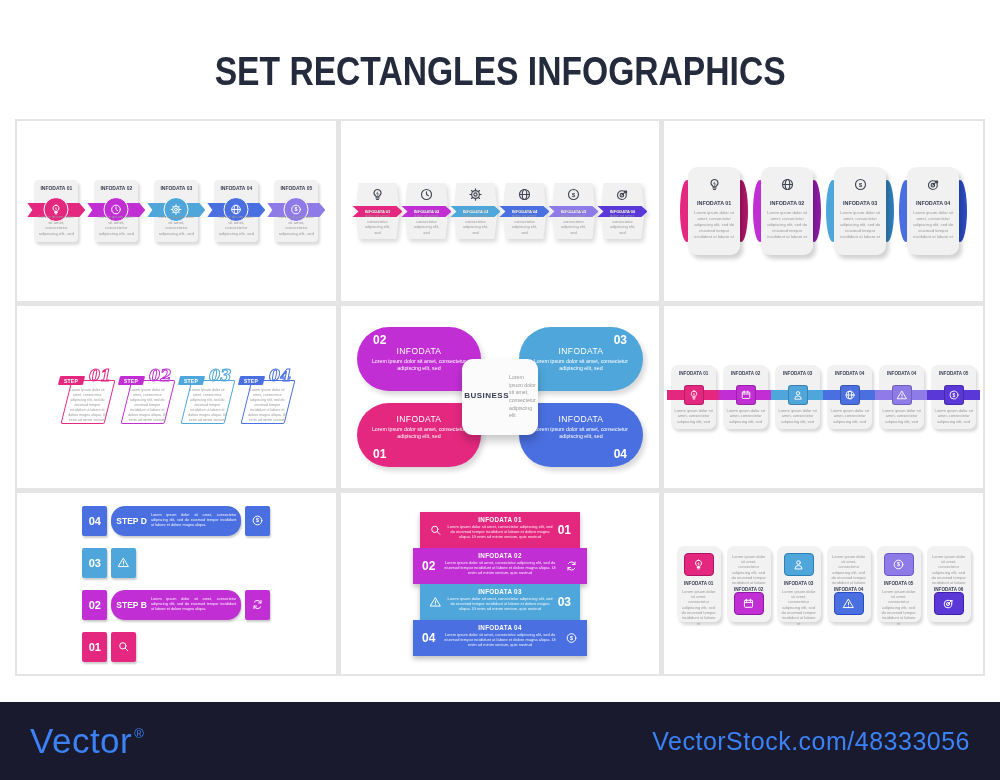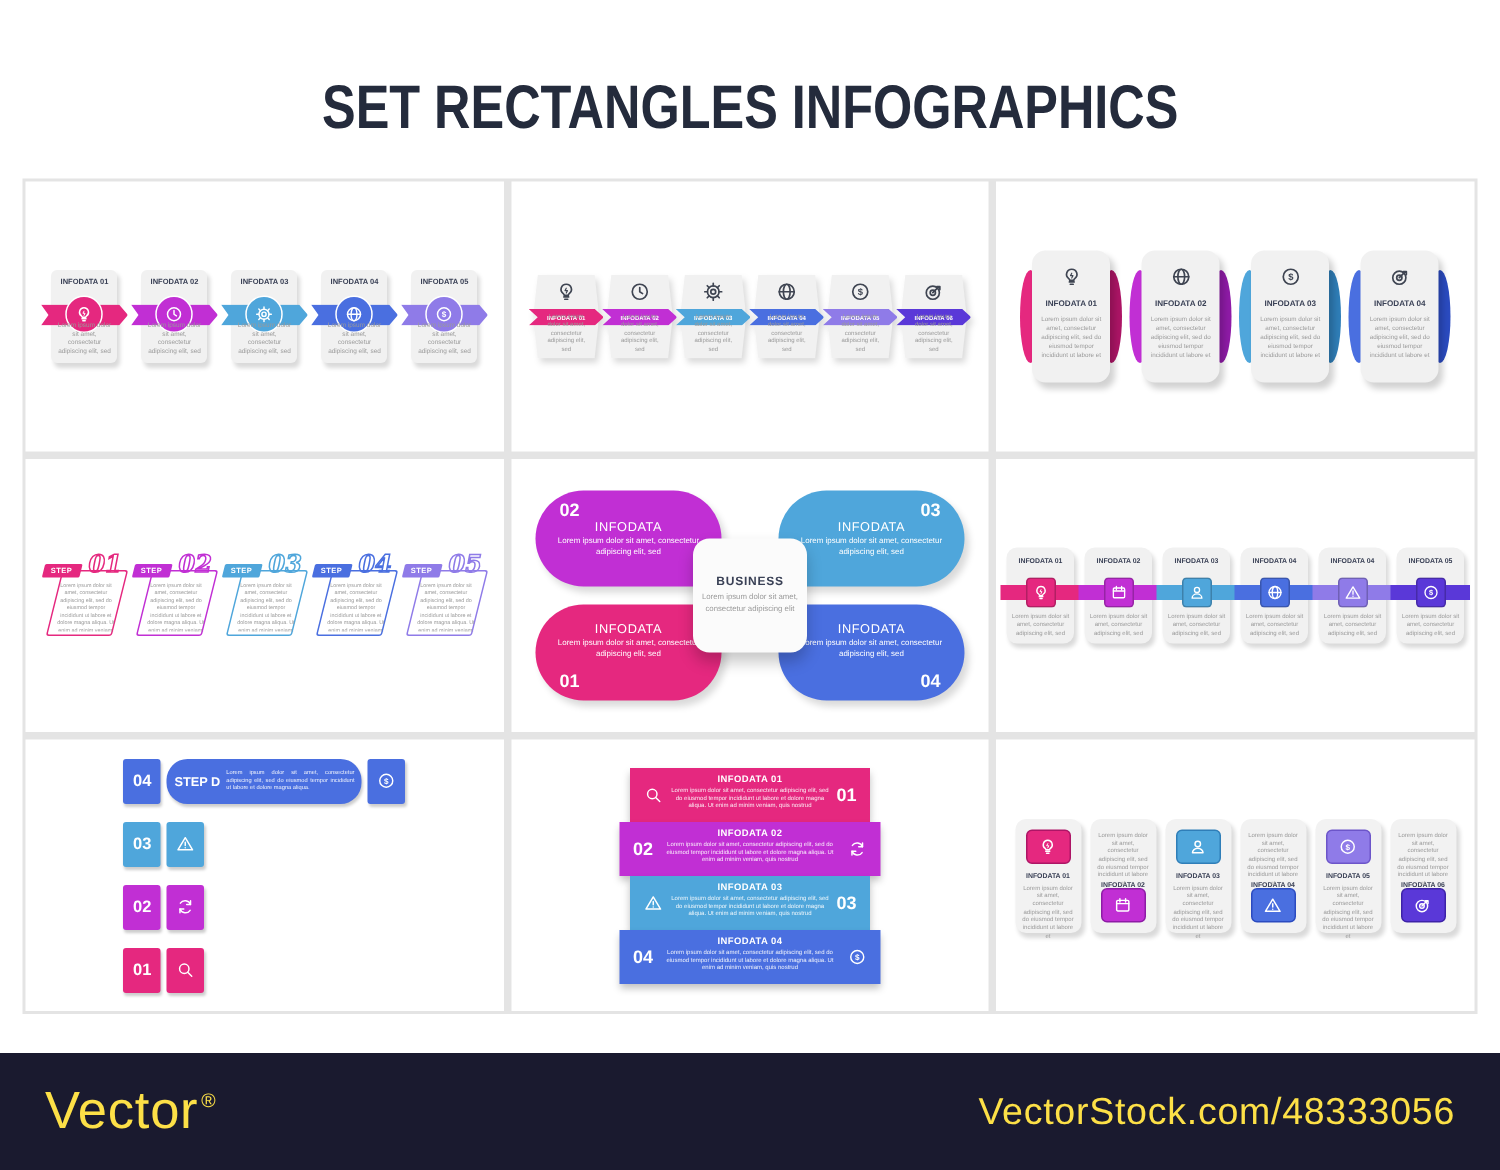--- a/index.html
+++ b/index.html
@@ -56,21 +56,21 @@
   .pos-bl{left:0;bottom:0;border-radius:40px 2px 40px 40px}
   .pos-br{right:0;bottom:0;border-radius:2px 40px 40px 40px}
   .p5-petal .num{position:absolute;font-size:12px;font-weight:bold}
   .pos-tl .num{top:6px;left:16px}.pos-tr .num{top:6px;right:16px}
   .pos-bl .num{bottom:6px;left:16px}.pos-br .num{bottom:6px;right:16px}
   .p5-content{position:absolute;left:0;right:0;text-align:center;padding:0 14px}
   .pos-tl .p5-content,.pos-tr .p5-content{top:19px}
   .pos-bl .p5-content,.pos-br .p5-content{top:11px}
   .p5-content .ttl{font-size:8.5px;font-weight:normal;letter-spacing:.4px}
   .p5-content .txt{font-size:5.3px;line-height:1.4;margin-top:2px}
-  .p5-center{position:absolute;left:50%;top:50%;transform:translate(-50%,-50%);width:76px;height:76px;background:#fbfbfb;border-radius:11px;box-shadow:0 6px 10px rgba(0,0,0,.22);display:flex;flex-direction:column;align-items:center;justify-content:center;text-align:center;padding:5px}
+  .p5-center{position:absolute;left:50%;top:50%;transform:translate(-50%,-50%);width:76px;height:76px;background:#fbfbfb;border-radius:11px;box-shadow:0 6px 10px rgba(0,0,0,.22);display:flex;flex-direction:row;align-items:center;justify-content:center;padding:5px}
   .p5-center .ttl{font-size:8px;font-weight:bold;color:#3a4156;letter-spacing:.5px;margin-bottom:3px}
   .p5-center .txt{font-size:5.2px;color:#9a9a9a;line-height:1.45}
 
   
   .p6-row{display:flex;gap:7px}
   .p6-item{position:relative;width:45px;height:64px}
   .p6-card{position:absolute;inset:0;background:#f1f1f1;border-radius:7px;box-shadow:2px 3px 3px rgba(0,0,0,.15)}
   .p6-title{position:absolute;top:6px;left:0;right:0;text-align:center;font-size:4.6px;font-weight:bold;color:#3a4156}
   .p6-band{position:absolute;top:25px;left:-4px;right:-4px;height:10px}
   .p6-sq{position:absolute;top:20px;left:50%;transform:translateX(-50%);width:20px;height:20px;border-radius:3px;border:1px solid rgba(0,0,0,.22);color:#fff;display:flex;align-items:center;justify-content:center}
@@ -101,21 +101,21 @@
   .p9-item{position:relative;width:44px;height:76px}
   .p9-card{position:absolute;inset:0;background:#f2f2f2;border-radius:7px;box-shadow:2px 3px 3px rgba(0,0,0,.15)}
   .p9-iconbox{position:absolute;left:50%;transform:translateX(-50%);width:30px;height:23px;border-radius:4px;border:1.5px solid;color:#fff;display:flex;align-items:center;justify-content:center}
   .icon-top .p9-iconbox{top:7px}.icon-bottom .p9-iconbox{bottom:7px}
   .p9-title{position:absolute;left:0;right:0;text-align:center;font-size:4.6px;font-weight:bold;color:#3a4156}
   .icon-top .p9-title{top:35px}.icon-bottom .p9-title{top:41px}
   .p9-text{position:absolute;left:4px;right:4px;font-size:4px;line-height:1.35;text-align:center}
   .icon-top .p9-text{top:43px}.icon-bottom .p9-text{top:8px}
 
   
-  .footer{position:absolute;left:0;top:702px;width:1000px;height:78px;background:#1a1a2f;display:flex;align-items:center;justify-content:space-between;padding:0 30px;color:#fde047}
+  .footer{position:absolute;left:0;top:702px;width:1000px;height:78px;background:#1a1a2f;display:flex;align-items:center;justify-content:space-between;padding:0 30px;color:#3b82f6}
   .logo{display:flex;align-items:flex-start;font-size:35px;letter-spacing:.5px}
   .logo .bold{font-weight:bold}
   .logo .reg{font-size:13px;margin-top:5px;margin-left:2px}
   .url{font-size:25px;letter-spacing:.5px}
 </style>
 </head>
 <body>
 
 <h1 class="page-title"><span>SET RECTANGLES INFOGRAPHICS</span></h1>
 
@@ -389,28 +389,20 @@
           <div class="p4-num" style="color: transparent; -webkit-text-stroke: 1px rgb(79, 166, 219);">03</div>
         </div>
         <div class="p4-item">
           <div class="p4-frame" style="border-color: rgb(74, 111, 224);"></div>
           <div class="p4-text lorem">Lorem ipsum dolor sit amet, consectetur adipiscing elit, sed do eiusmod tempor incididunt ut labore et dolore magna aliqua. Ut enim ad minim veniam, quis nostrud exercitation</div>
           <div class="p4-tag" style="background: rgb(74, 111, 224);">
             <span>STEP</span>
           </div>
           <div class="p4-num" style="color: transparent; -webkit-text-stroke: 1px rgb(74, 111, 224);">04</div>
         </div>
-        <div class="p4-item">
-          <div class="p4-frame" style="border-color: rgb(143, 123, 232);"></div>
-          <div class="p4-text lorem">Lorem ipsum dolor sit amet, consectetur adipiscing elit, sed do eiusmod tempor incididunt ut labore et dolore magna aliqua. Ut enim ad minim veniam, quis nostrud exercitation</div>
-          <div class="p4-tag" style="background: rgb(143, 123, 232);">
-            <span>STEP</span>
-          </div>
-          <div class="p4-num" style="color: transparent; -webkit-text-stroke: 1px rgb(143, 123, 232);">05</div>
-        </div>
       </div>
     </div>
   <div class="cell" id="p5">
       <div class="p5-wrap">
         <div class="p5-petal pos-tl" style="background: rgb(193, 47, 212);">
           <div class="num">02</div>
           <div class="p5-content">
             <div class="ttl">INFODATA</div>
             <div class="txt">Lorem ipsum dolor sit amet, consectetur adipiscing elit, sed</div>
           </div>
@@ -555,20 +547,24 @@
             <span class="ic">
               <svg width="13" height="13" viewBox="0 0 24 24" fill="none" stroke="currentColor" stroke-width="1.8" stroke-linecap="round" stroke-linejoin="round">
                 <path d="M12 4.5 21 19.5H3z"></path>
                 <path d="M12 10v4.2M12 16.8v.2"></path>
               </svg>
             </span>
           </div>
         </div>
         <div class="p7-line">
           <div class="p7-num" style="background: rgb(193, 47, 212);">02</div>
+          <div class="p7-main" style="background: rgb(193, 47, 212);">
+            <div class="p7-step">STEP B</div>
+            <div class="p7-text">Lorem ipsum dolor sit amet, consectetur adipiscing elit, sed do eiusmod tempor incididunt ut labore et dolore magna aliqua.</div>
+          </div>
           <div class="p7-iconbox" style="background: rgb(193, 47, 212);">
             <span class="ic">
               <svg width="13" height="13" viewBox="0 0 24 24" fill="none" stroke="currentColor" stroke-width="1.8" stroke-linecap="round" stroke-linejoin="round">
                 <path d="M18.4 9.2A7 7 0 0 0 6 7.6M5.6 14.8A7 7 0 0 0 18 16.4"></path>
                 <path d="M18.5 4.5v4.7h-4.7M5.5 19.5v-4.7h4.7"></path>
               </svg>
             </span>
           </div>
         </div>
         <div class="p7-line">

